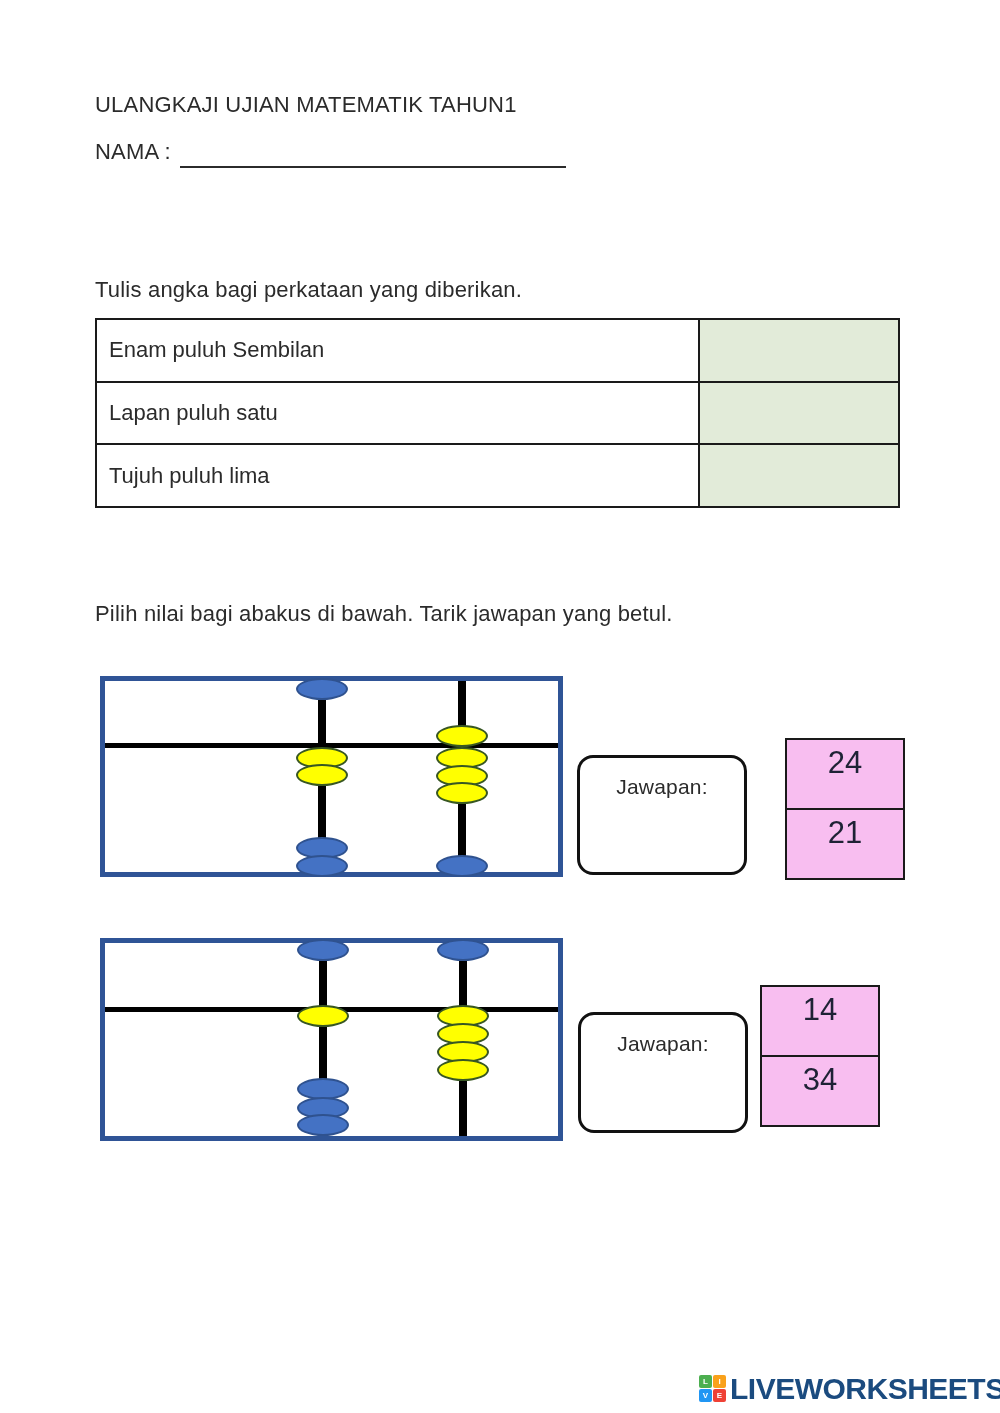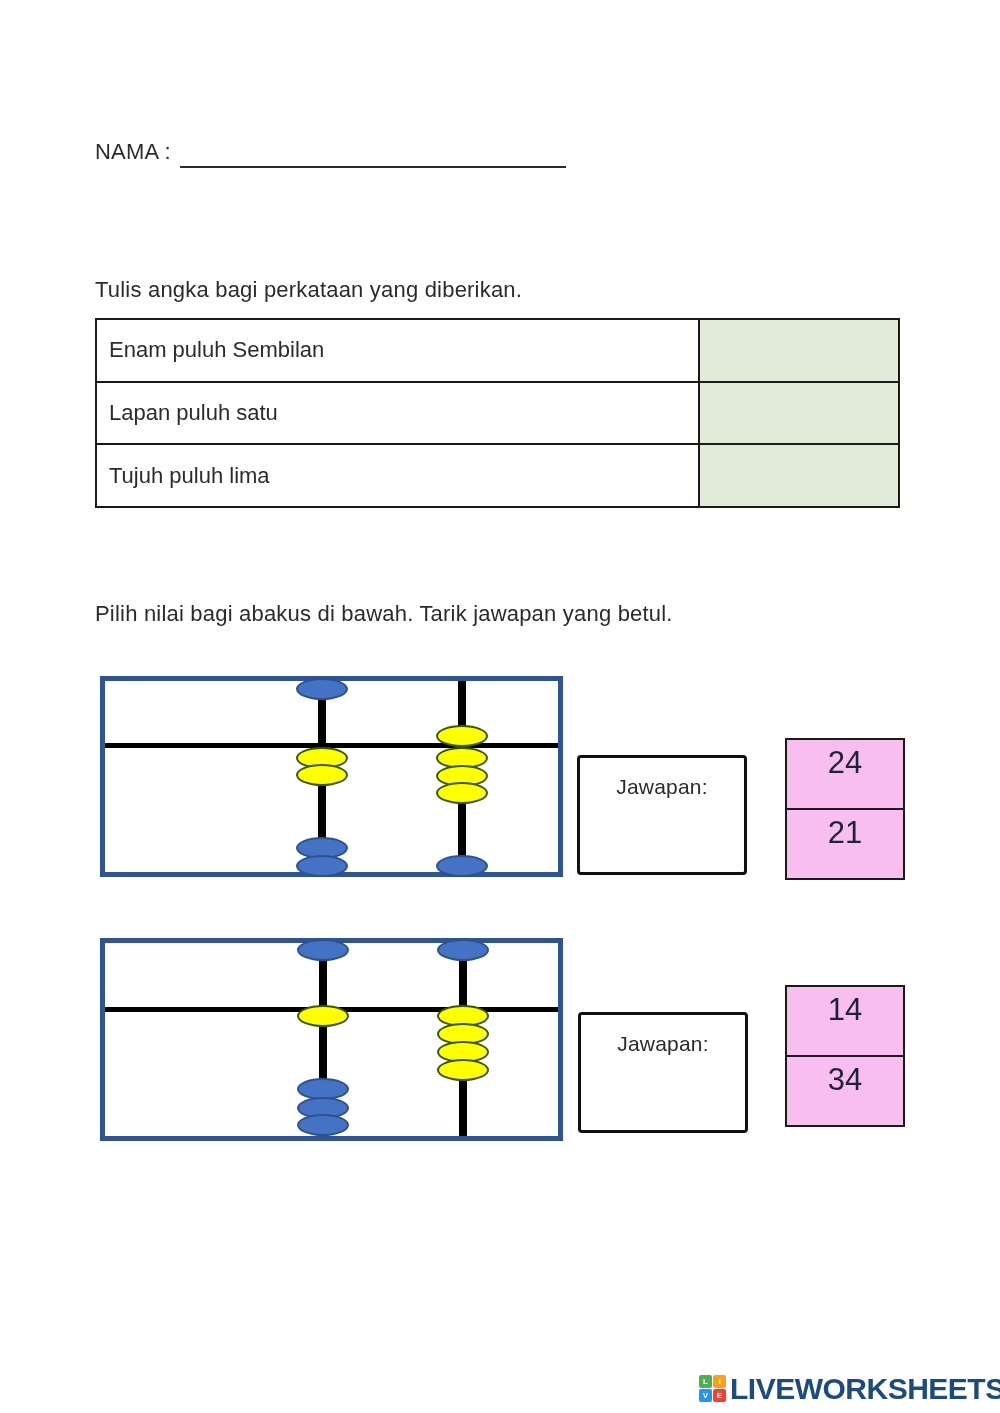--- a/index.html
+++ b/index.html
@@ -41,21 +41,21 @@
 
   .abacus{background:#ffffff;}
   .ab-frame{position:absolute;inset:0;border:5px solid var(--frame-blue);box-sizing:border-box;z-index:2;}
   .ab-bar{position:absolute;left:3px;right:3px;height:5px;background:#000;z-index:1;}
   .ab-rod{position:absolute;top:3px;bottom:3px;width:8px;background:#000;z-index:1;}
   .ab-bead{position:absolute;width:52px;height:22px;border-radius:50%;box-sizing:border-box;z-index:3;}
   .ab-bead.blue{background:var(--bead-blue);border:2px solid var(--bead-blue-border);}
   .ab-bead.yellow{background:var(--bead-yellow);border:2px solid var(--bead-yellow-border);}
 
   .jawbox{
-    border:3px solid #111;border-radius:4px;box-sizing:border-box;background:#fff;
+    border:3px solid #111;border-radius:16px;box-sizing:border-box;background:#fff;
     text-align:center;cursor:pointer;
   }
   .jawlabel{margin-top:17px;font-size:21px;letter-spacing:.2px;}
 
   .opts{width:120px;display:flex;flex-direction:column;}
   .opt{
     width:120px;height:72px;box-sizing:border-box;border:2px solid var(--line);
     background:var(--pink-cell);text-align:center;padding-top:5px;
     font-size:31px;color:#1e2235;cursor:grab;
   }
@@ -73,20 +73,21 @@
   .brand-word{
     font-size:30px;font-weight:800;color:var(--brand-navy);letter-spacing:-.5px;
     font-family:"Liberation Sans",sans-serif;
   }
 </style>
 </head>
 <body>
 
 <div class="page">
 
+  <div class="abs title">ULANGKAJI UJIAN MATEMATIK TAHUN1</div>
   <div class="abs nama">NAMA :</div>
   <div class="abs name-line"></div>
 
   <div class="abs instr instr1">Tulis angka bagi perkataan yang diberikan.</div>
 
   <div class="abs words-table">
     <div class="wrow">
       <div class="wlabel">Enam puluh Sembilan</div>
       <div class="wanswer"></div>
     </div>
@@ -138,21 +139,21 @@
       <div class="ab-bead blue" style="left: 337px; top: 1px;"></div>
       <div class="ab-bead yellow" style="left: 337px; top: 67px;"></div>
       <div class="ab-bead yellow" style="left: 337px; top: 85px;"></div>
       <div class="ab-bead yellow" style="left: 337px; top: 103px;"></div>
       <div class="ab-bead yellow" style="left: 337px; top: 121px;"></div>
       <div class="ab-frame"></div>
     </div>
   <div class="abs jawbox" style="left:578px;top:1012px;width:170px;height:121px">
     <div class="jawlabel">Jawapan:</div>
   </div>
-  <div class="abs opts" style="left:785px;top:985px">
+  <div class="abs opts" style="left:760px;top:985px">
     <div class="opt">14</div>
     <div class="opt">34</div>
   </div>
 
   <div class="abs brand">
     <div class="brand-grid">
       <span class="sq" style="background: rgb(76, 175, 80);">L</span>
       <span class="sq" style="background: rgb(249, 161, 27);">I</span>
       <span class="sq" style="background: rgb(33, 150, 243);">V</span>
       <span class="sq" style="background: rgb(239, 65, 54);">E</span>

